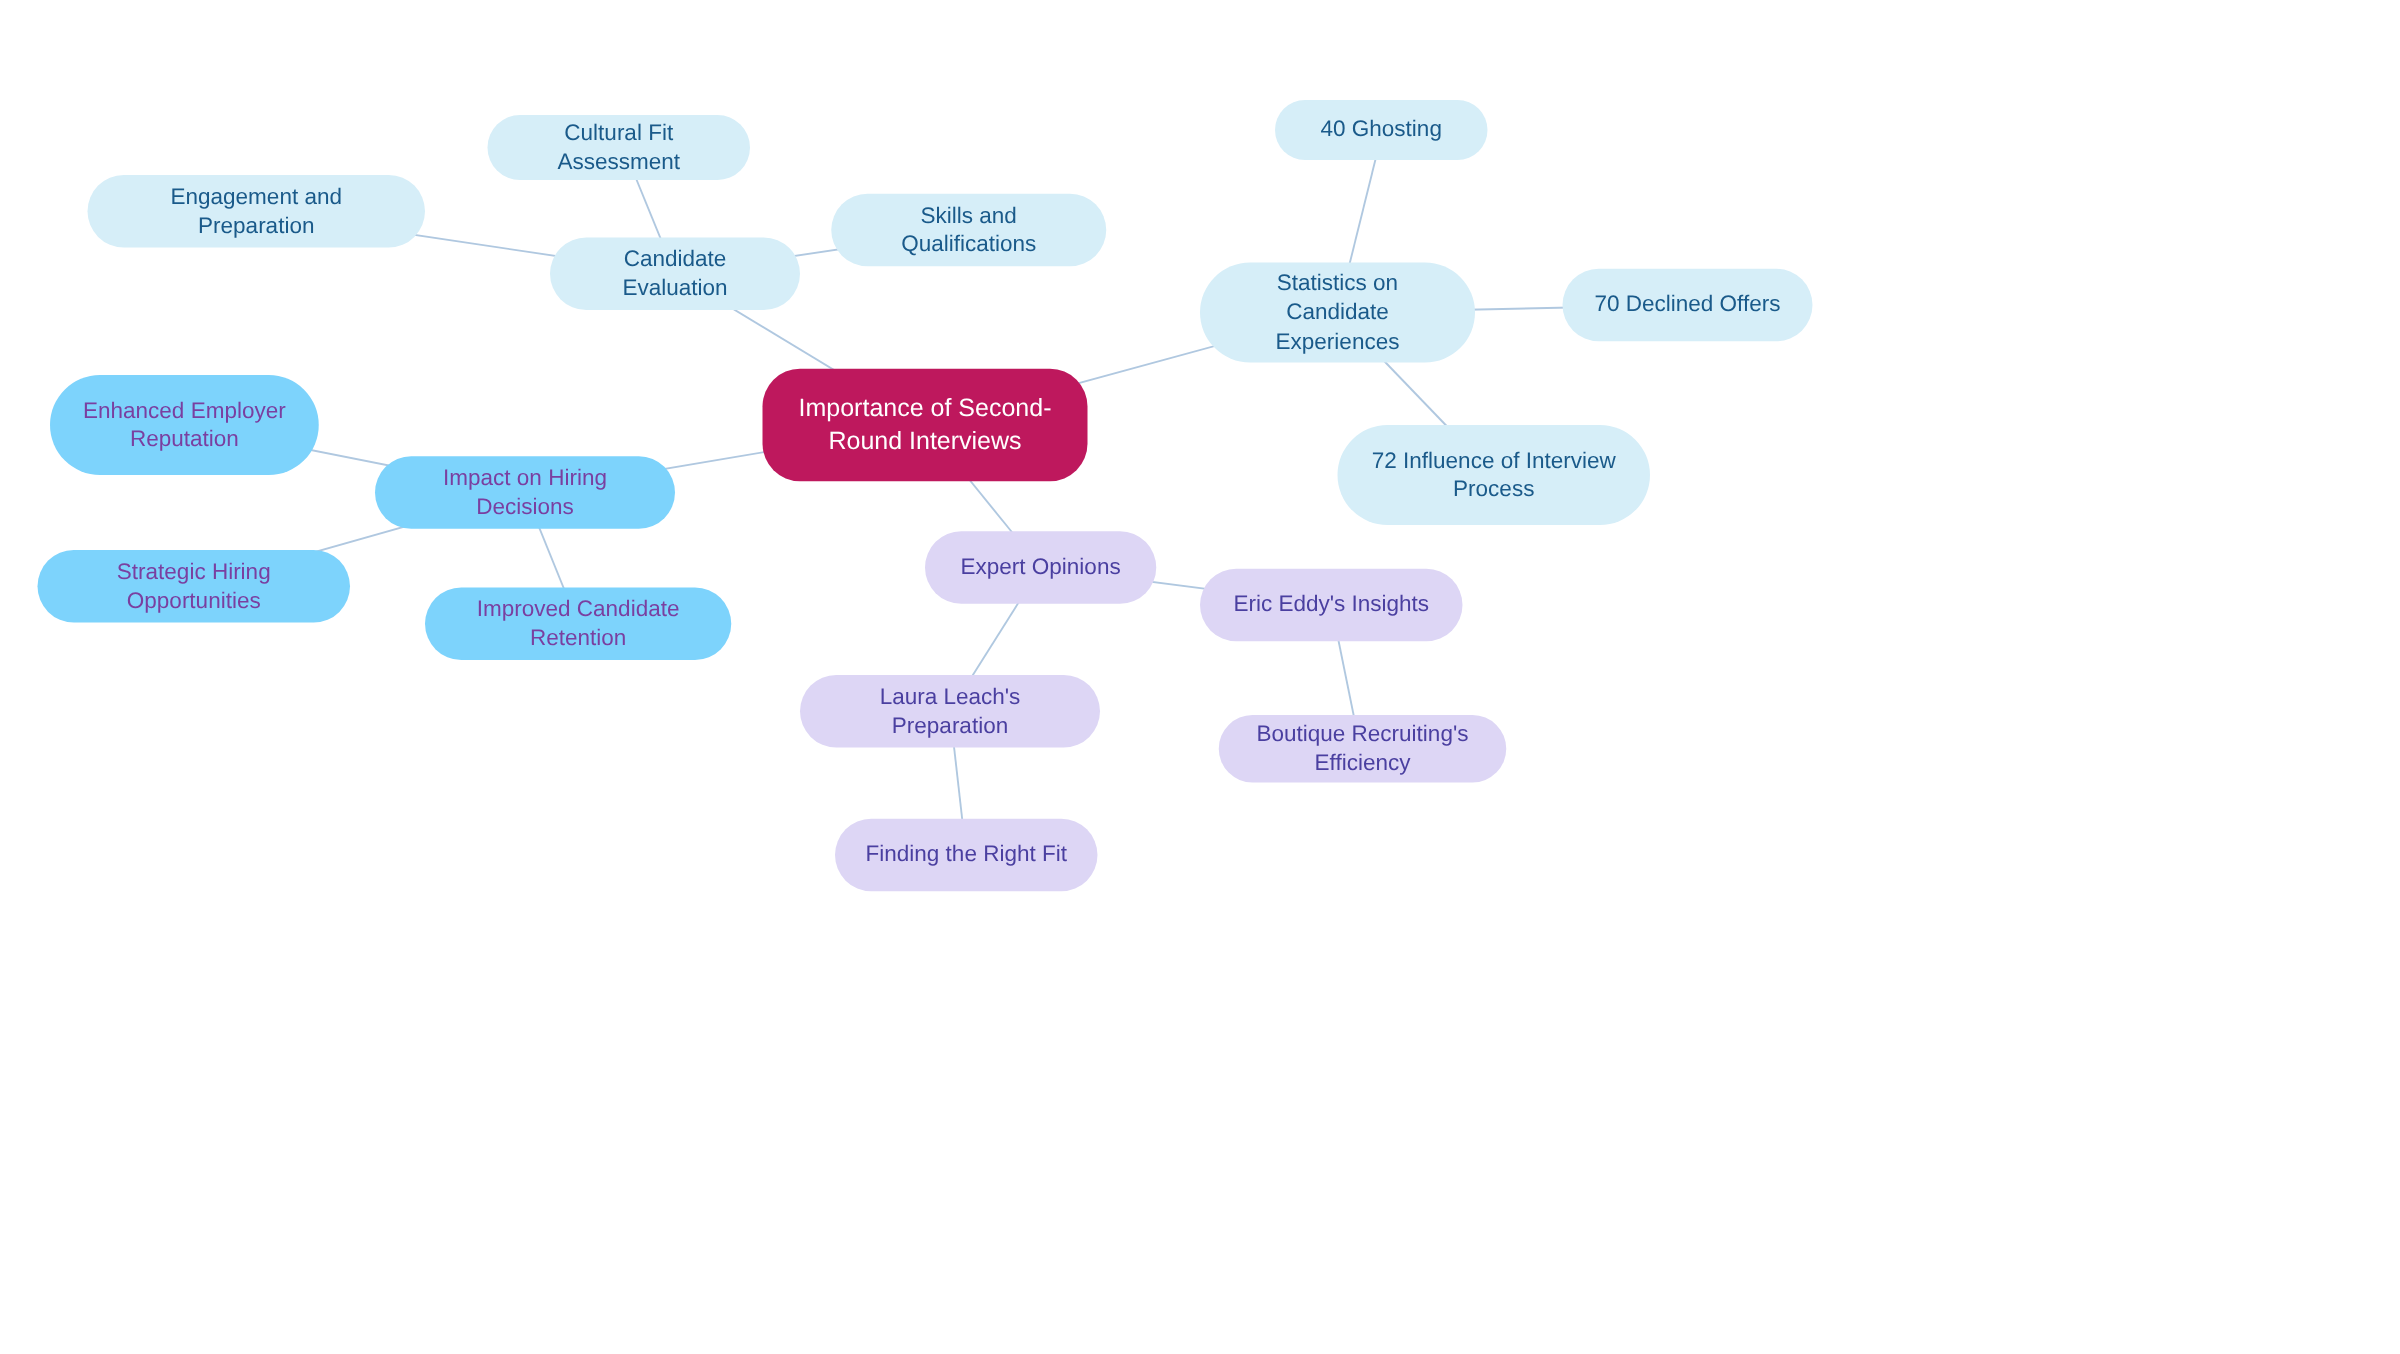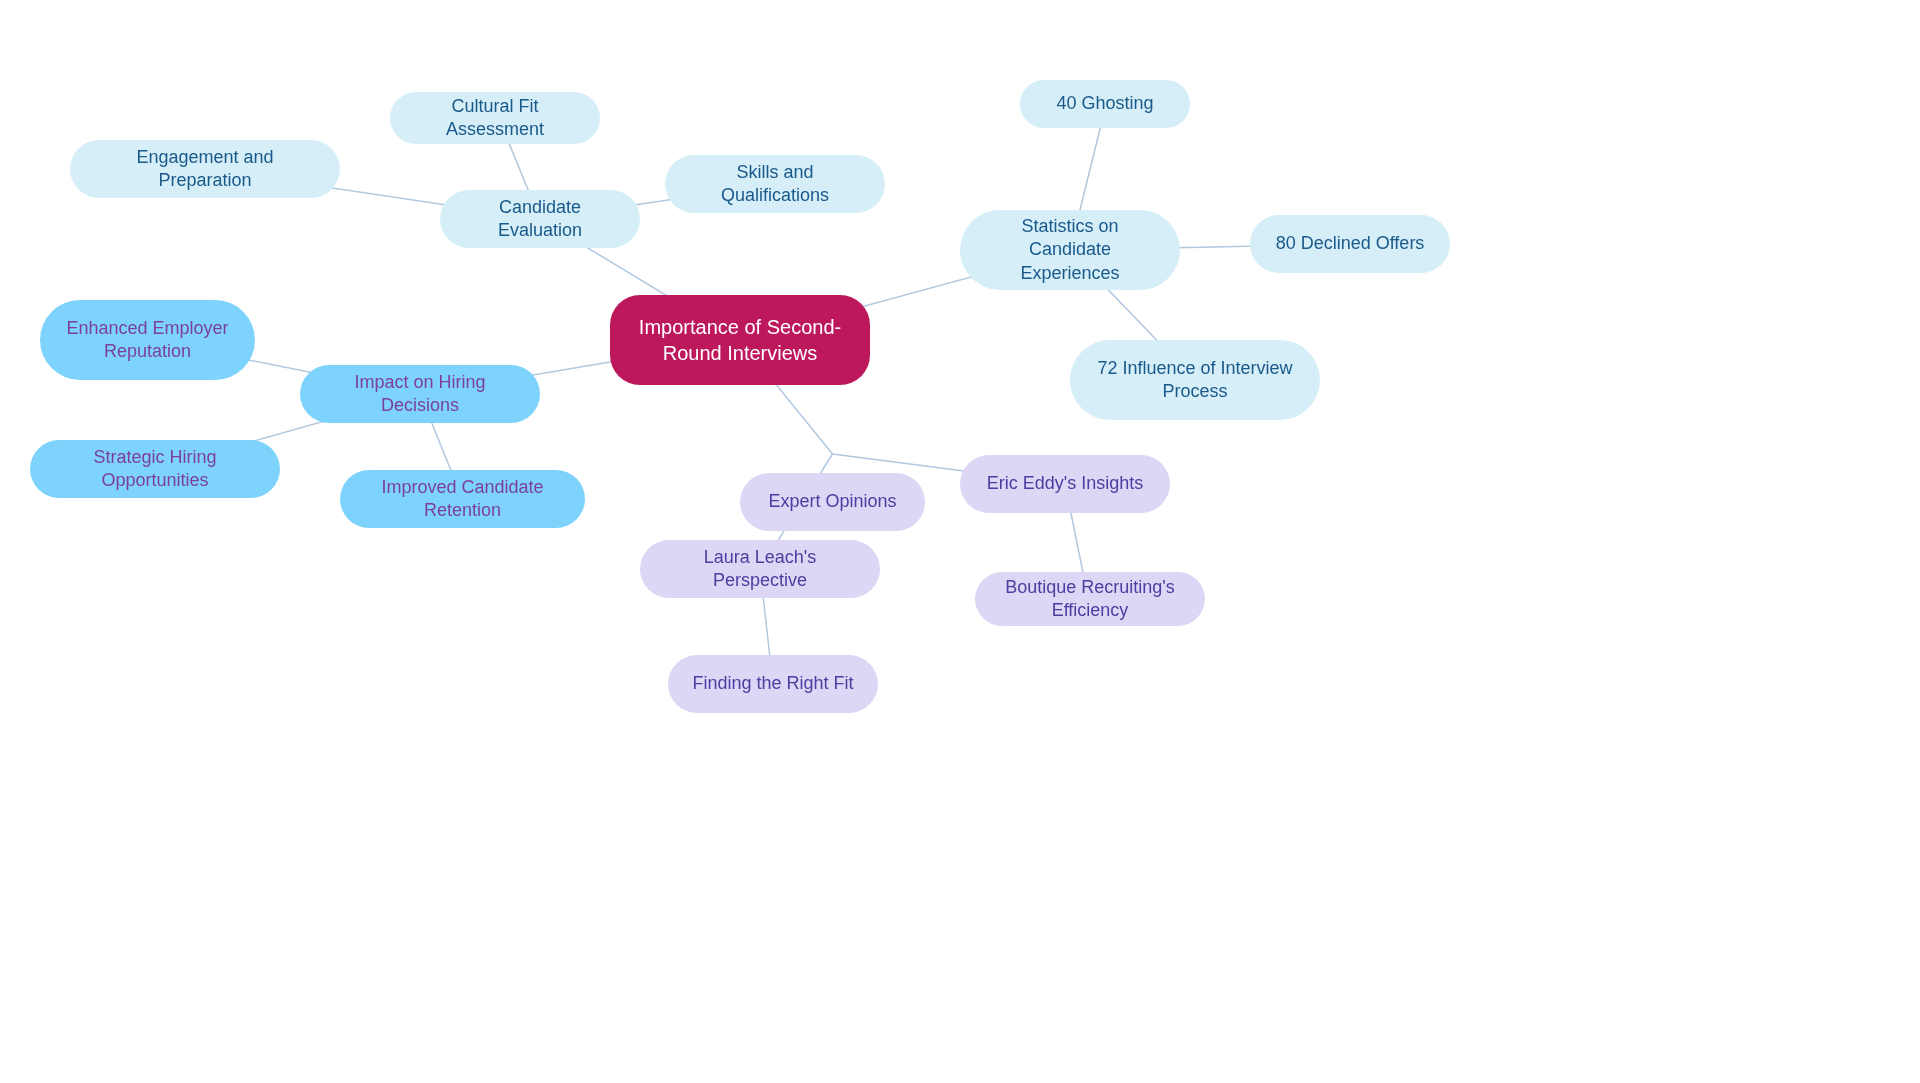--- a/index.html
+++ b/index.html
@@ -95,44 +95,44 @@
 <div class="node node-blue" id="node-skillsAndQualifications" style="left:665px; top:155px; width:220px; height:58px;">
   <span>Skills and Qualifications</span>
 </div>
 <div class="node node-blue" id="node-statisticsOnCandidateExp" style="left:960px; top:210px; width:220px; height:80px;">
   <span>Statistics on Candidate Experiences</span>
 </div>
 <div class="node node-blue" id="node-ghosting" style="left:1020px; top:80px; width:170px; height:48px;">
   <span>40 Ghosting</span>
 </div>
 <div class="node node-blue" id="node-declinedOffers" style="left:1250px; top:215px; width:200px; height:58px;">
-  <span>80 Declined Offers</span>
+  <span>70 Declined Offers</span>
 </div>
 <div class="node node-blue" id="node-influenceInterviewProcess" style="left:1070px; top:340px; width:250px; height:80px;">
   <span>72 Influence of Interview Process</span>
 </div>
 
 <div class="node node-pink" id="node-impactOnHiring" style="left:300px; top:365px; width:240px; height:58px;">
   <span>Impact on Hiring Decisions</span>
 </div>
 <div class="node node-pink" id="node-enhancedEmployerRep" style="left:40px; top:300px; width:215px; height:80px;">
   <span>Enhanced Employer Reputation</span>
 </div>
 <div class="node node-pink" id="node-strategicHiringOpp" style="left:30px; top:440px; width:250px; height:58px;">
   <span>Strategic Hiring Opportunities</span>
 </div>
 <div class="node node-pink" id="node-improvedCandidateRetention" style="left:340px; top:470px; width:245px; height:58px;">
   <span>Improved Candidate Retention</span>
 </div>
 
-<div class="node node-purple" id="node-expertOpinions" style="left:740px; top:425px; width:185px; height:58px;margin-top:48px;">
+<div class="node node-purple" id="node-expertOpinions" style="left:740px; top:425px; width:185px; height:58px;">
   <span>Expert Opinions</span>
 </div>
 <div class="node node-purple" id="node-lauraLeach" style="left:640px; top:540px; width:240px; height:58px;">
-  <span>Laura Leach's Perspective</span>
+  <span>Laura Leach's Preparation</span>
 </div>
 <div class="node node-purple" id="node-findingRightFit" style="left:668px; top:655px; width:210px; height:58px;">
   <span>Finding the Right Fit</span>
 </div>
 <div class="node node-purple" id="node-ericEddy" style="left:960px; top:455px; width:210px; height:58px;">
   <span>Eric Eddy's Insights</span>
 </div>
 <div class="node node-purple" id="node-boutiqueRecruiting" style="left:975px; top:572px; width:230px; height:54px;">
   <span>Boutique Recruiting's Efficiency</span>
 </div>

